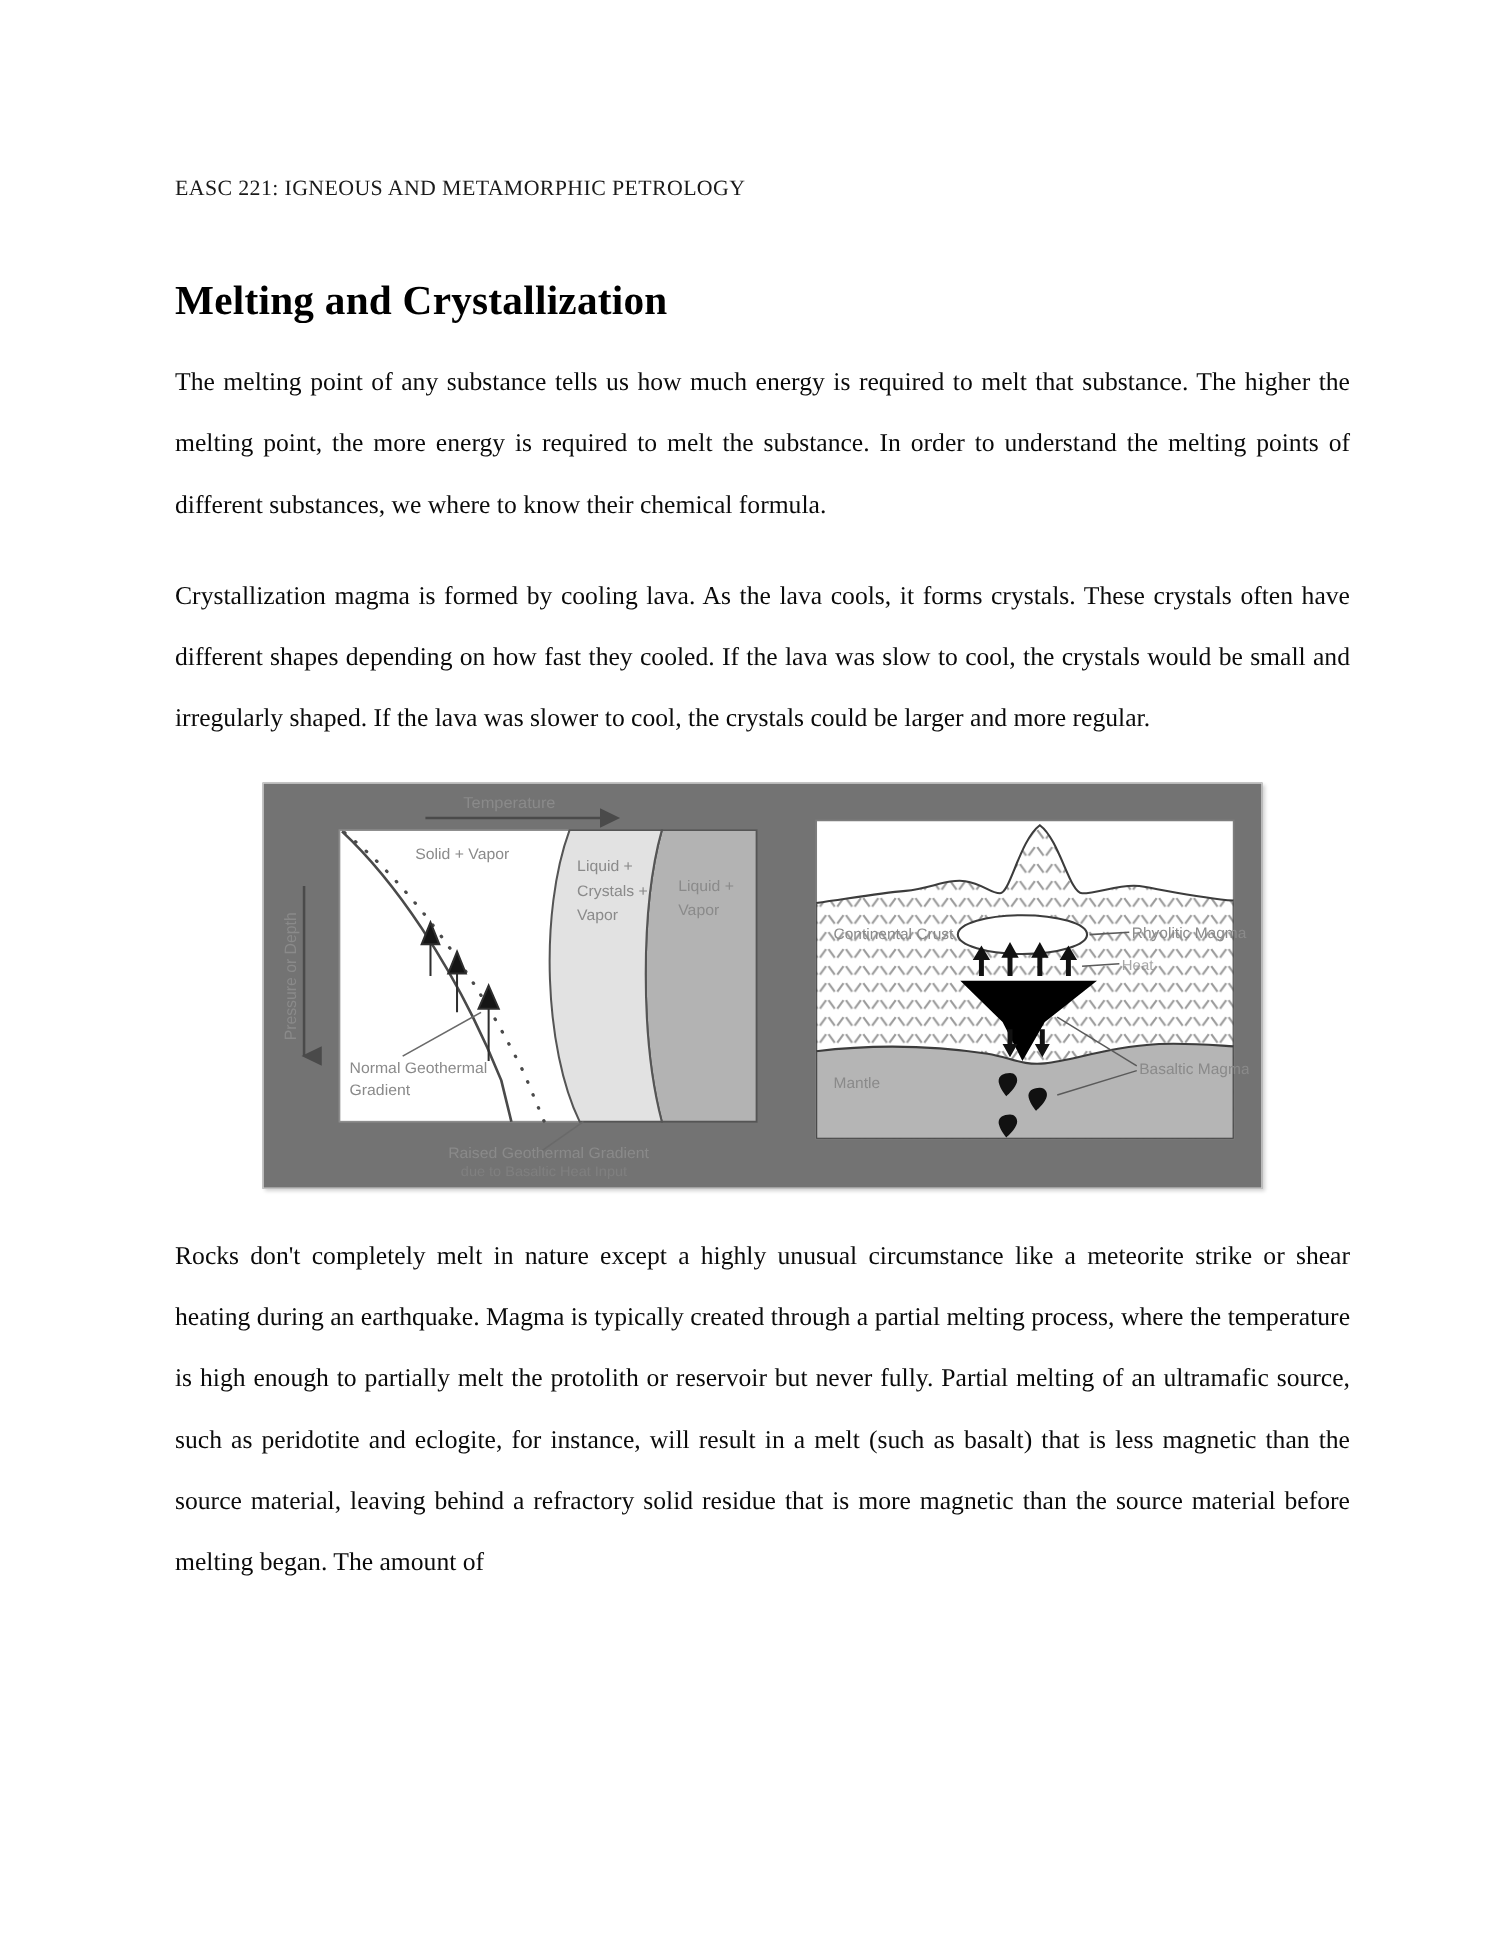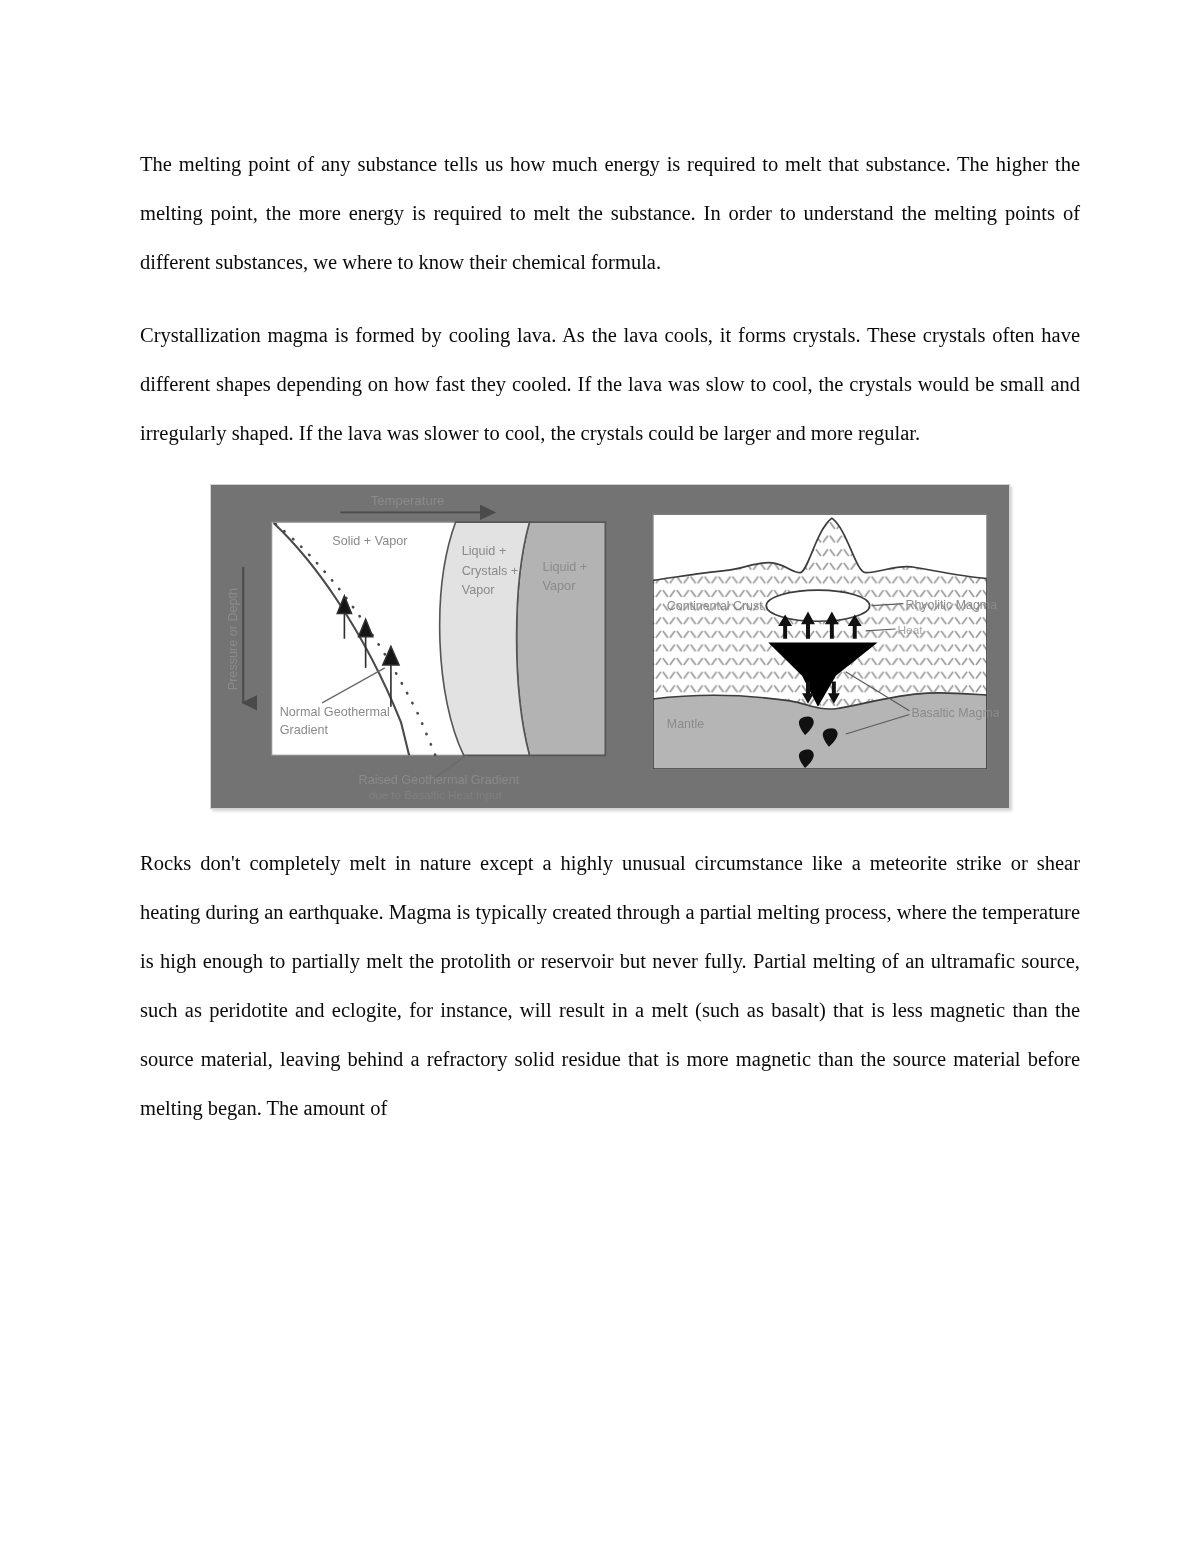--- a/index.html
+++ b/index.html
@@ -82,21 +82,23 @@
   .fig-txt-dim {
     font-family: "Liberation Sans", "DejaVu Sans", sans-serif;
     fill: #8a8a8a;
   }
 </style>
 </head>
 <body>
 
 <div class="page">
 
-
+  <div class="doc-header">EASC 221: IGNEOUS AND METAMORPHIC PETROLOGY</div>
+
+  <h1 class="doc-title">Melting and Crystallization</h1>
 
   <p class="body-par">The melting point of any substance tells us how much energy is required to melt that substance. The higher the melting point, the more energy is required to melt the substance. In order to understand the melting points of different substances, we where to know their chemical formula.</p>
 
   <p class="body-par">Crystallization magma is formed by cooling lava. As the lava cools, it forms crystals. These crystals often have different shapes depending on how fast they cooled. If the lava was slow to cool, the crystals would be small and irregularly shaped. If the lava was slower to cool, the crystals could be larger and more regular.</p>
 
   <div class="figure-wrap">
     <div class="figure-frame">
       <div class="figure-inner">
 
         <div class="panel panel-left">

